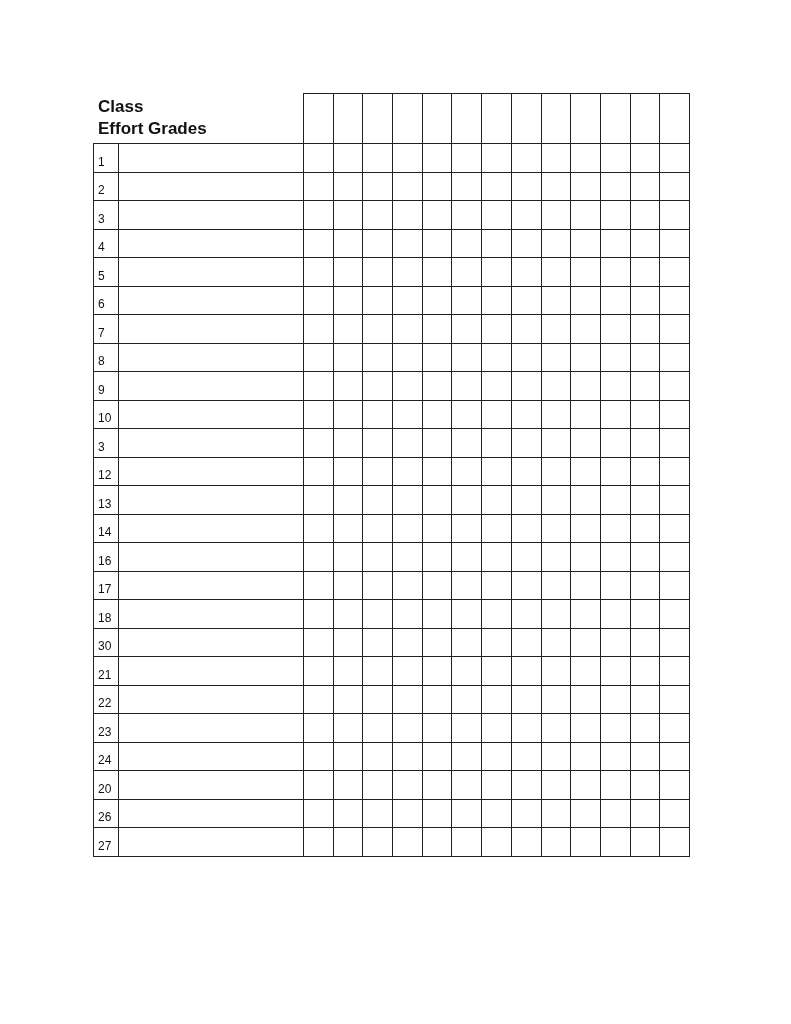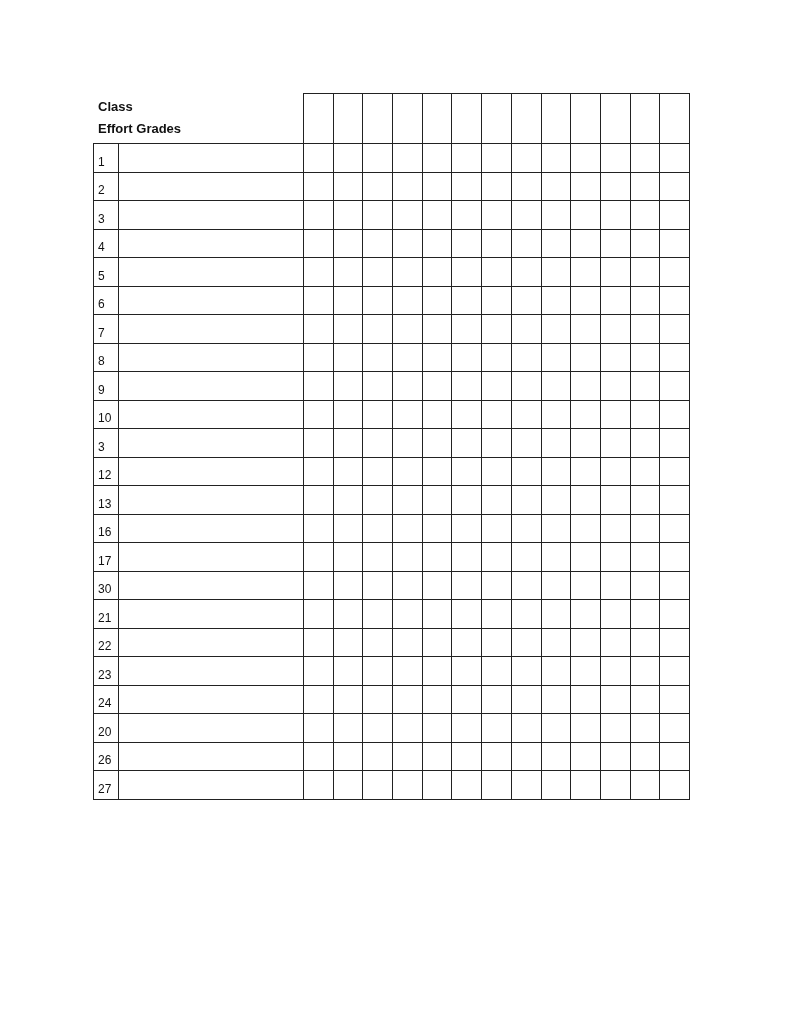--- a/index.html
+++ b/index.html
@@ -1,17 +1,17 @@
 <!DOCTYPE html>
 <html><head>
 <meta charset="utf-8">
 <style>
   html, body { margin: 0; padding: 0; background: #ffffff; }
   body { width: 791px; height: 1024px; position: relative; overflow: hidden; font-family: "Liberation Sans", sans-serif; color: #111; }
-  .title { position: absolute; left: 98px; top: 96px; font-weight: bold; font-size: 13px; line-height: 22px; color: #111; }
+  .title { position: absolute; left: 98px; top: 96px; font-weight: bold; font-size: 17px; line-height: 22px; color: #111; }
   .header-grid { position: absolute; left: 303px; top: 93px; display: grid; grid-template-columns: repeat(13, 29.7px); height: 50px; border-top: 1.5px solid #222; border-left: 1.5px solid #222; box-sizing: border-box; }
   .header-grid .hc { border-right: 1.5px solid #222; box-sizing: border-box; height: 50px; }
   .roster { position: absolute; left: 93px; top: 143px; border-collapse: collapse; }
   .roster td { border: 1.5px solid #222; height: 28.5px; padding: 0; box-sizing: border-box; }
   .roster td.num { width: 25px; font-size: 12px; vertical-align: bottom; padding-left: 4px; padding-bottom: 3px; }
   .roster td.name { width: 185px; }
   .roster td.g { width: 29.7px; }
 </style>
 </head>
 <body>
@@ -254,38 +254,72 @@
         <td class="g"></td>
         <td class="g"></td>
         <td class="g"></td>
         <td class="g"></td>
         <td class="g"></td>
         <td class="g"></td>
         <td class="g"></td>
         <td class="g"></td>
       </tr>
       <tr>
+        <td class="num">14</td>
+        <td class="name"></td>
+        <td class="g"></td>
+        <td class="g"></td>
+        <td class="g"></td>
+        <td class="g"></td>
+        <td class="g"></td>
+        <td class="g"></td>
+        <td class="g"></td>
+        <td class="g"></td>
+        <td class="g"></td>
+        <td class="g"></td>
+        <td class="g"></td>
+        <td class="g"></td>
+        <td class="g"></td>
+      </tr>
+      <tr>
         <td class="num">16</td>
         <td class="name"></td>
         <td class="g"></td>
         <td class="g"></td>
         <td class="g"></td>
         <td class="g"></td>
         <td class="g"></td>
         <td class="g"></td>
         <td class="g"></td>
         <td class="g"></td>
         <td class="g"></td>
         <td class="g"></td>
         <td class="g"></td>
         <td class="g"></td>
         <td class="g"></td>
       </tr>
       <tr>
         <td class="num">17</td>
+        <td class="name"></td>
+        <td class="g"></td>
+        <td class="g"></td>
+        <td class="g"></td>
+        <td class="g"></td>
+        <td class="g"></td>
+        <td class="g"></td>
+        <td class="g"></td>
+        <td class="g"></td>
+        <td class="g"></td>
+        <td class="g"></td>
+        <td class="g"></td>
+        <td class="g"></td>
+        <td class="g"></td>
+      </tr>
+      <tr>
+        <td class="num">18</td>
         <td class="name"></td>
         <td class="g"></td>
         <td class="g"></td>
         <td class="g"></td>
         <td class="g"></td>
         <td class="g"></td>
         <td class="g"></td>
         <td class="g"></td>
         <td class="g"></td>
         <td class="g"></td>

